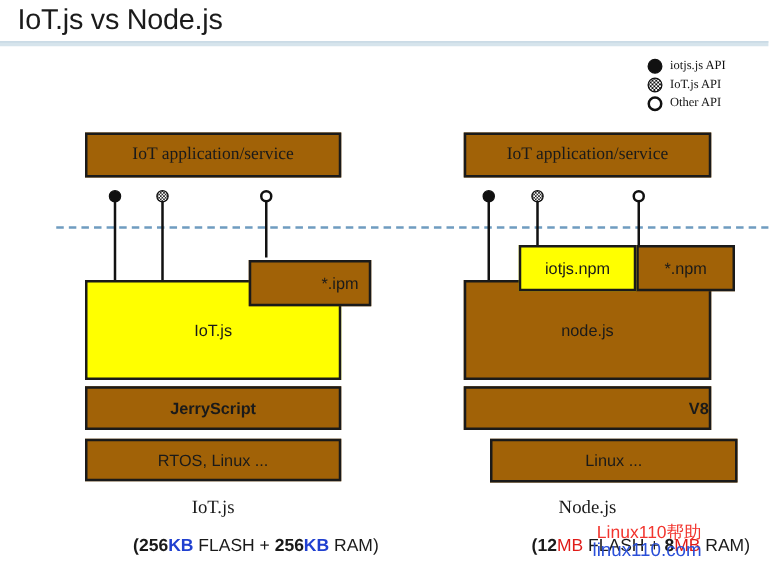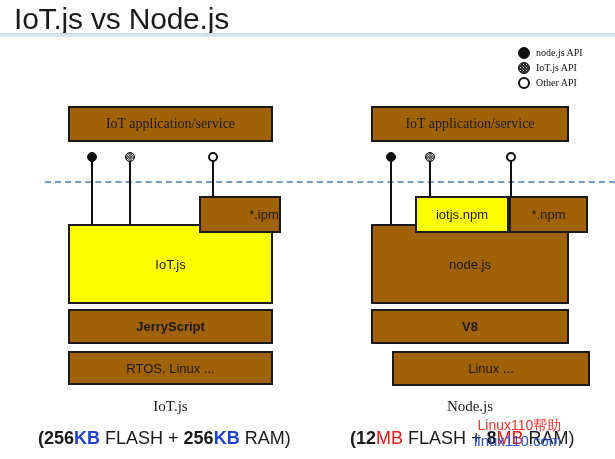--- a/index.html
+++ b/index.html
@@ -17,21 +17,21 @@
     height: 459px;
     background: #ffffff;
     overflow: hidden;
   }
 
   
   #slide-title {
     position: absolute;
     left: 14px;
     top: 2px;
-    font-size: 30px;
+    font-size: 23px;
     font-weight: 400;
     letter-spacing: -0.2px;
     color: #1b1b1b;
     white-space: nowrap;
   }
   #title-rule {
     position: absolute;
     left: 0px;
     top: 33px;
     width: 615px;
@@ -162,22 +162,22 @@
   
   .col-caption {
     position: absolute;
     text-align: center;
     font-family: "Liberation Serif", serif;
     font-size: 15px;
     color: #1a1a1a;
   }
   .col-spec {
     position: absolute;
-    text-align: left;
-    font-size: 18px;
+    text-align: right;
+    font-size: 14px;
     color: #1a1a1a;
     white-space: nowrap;
   }
   .col-spec b { font-weight: bold; }
   .unit-blue { color: #2040d0; font-weight: bold; }
   .unit-red  { color: #e01b18; font-weight: normal; }
 
   
   #watermark {
     position: absolute;
@@ -204,21 +204,21 @@
 <body>
 
 <div id="canvas">
 
   <div id="slide-title">IoT.js vs Node.js</div>
   <div id="title-rule"></div>
 
   <div id="legend">
     <div class="legend-row">
       <span class="legend-marker marker-filled"></span>
-      <span class="legend-label">node.js API</span>
+      <span class="legend-label">iotjs.js API</span>
     </div>
     <div class="legend-row">
       <span class="legend-marker marker-pattern"></span>
       <span class="legend-label">IoT.js API</span>
     </div>
     <div class="legend-row">
       <span class="legend-marker marker-hollow"></span>
       <span class="legend-label">Other API</span>
     </div>
   </div>
@@ -235,21 +235,21 @@
   </div>
   <div class="pin" style="left:125px; top:152px; width:10px; height:80px;">
     <span class="stem" style="height:72px;"></span>
     <span class="head pattern"></span>
   </div>
   <div class="pin" style="left:208px; top:152px; width:10px; height:50px;">
     <span class="stem" style="height:45px;"></span>
     <span class="head hollow"></span>
   </div>
 
-  <div class="box" style="left:199px; top:196px; width:82px; height:37px; z-index:5;padding-left:48px;">
+  <div class="box" style="left:199px; top:208px; width:98px; height:37px; z-index:5;padding-left:48px;">
     <span>*.ipm</span>
   </div>
 
   <div class="box yellow" style="left:68px; top:224px; width:205px; height:80px; z-index:4;">
     <span>IoT.js</span>
   </div>
 
   <div class="box bold" style="left:68px; top:309px; width:205px; height:35px;">
     <span>JerryScript</span>
   </div>
@@ -286,21 +286,21 @@
   </div>
 
   <div class="box" style="left:509px; top:196px; width:79px; height:37px; z-index:5;">
     <span>*.npm</span>
   </div>
 
   <div class="box" style="left:371px; top:224px; width:198px; height:80px; z-index:4;">
     <span>node.js</span>
   </div>
 
-  <div class="box bold" style="left:371px; top:309px; width:198px; height:35px;">
+  <div class="box bold" style="left:371px; top:309px; width:198px; height:35px;justify-content:flex-end;">
     <span>V8</span>
   </div>
 
   <div class="box" style="left:392px; top:351px; width:198px; height:35px;">
     <span>Linux ...</span>
   </div>
 
   <div class="col-caption" style="left:371px; top:398px; width:198px;">Node.js</div>
 
   <div class="col-spec" style="left:350px; top:428px; width:250px;">

